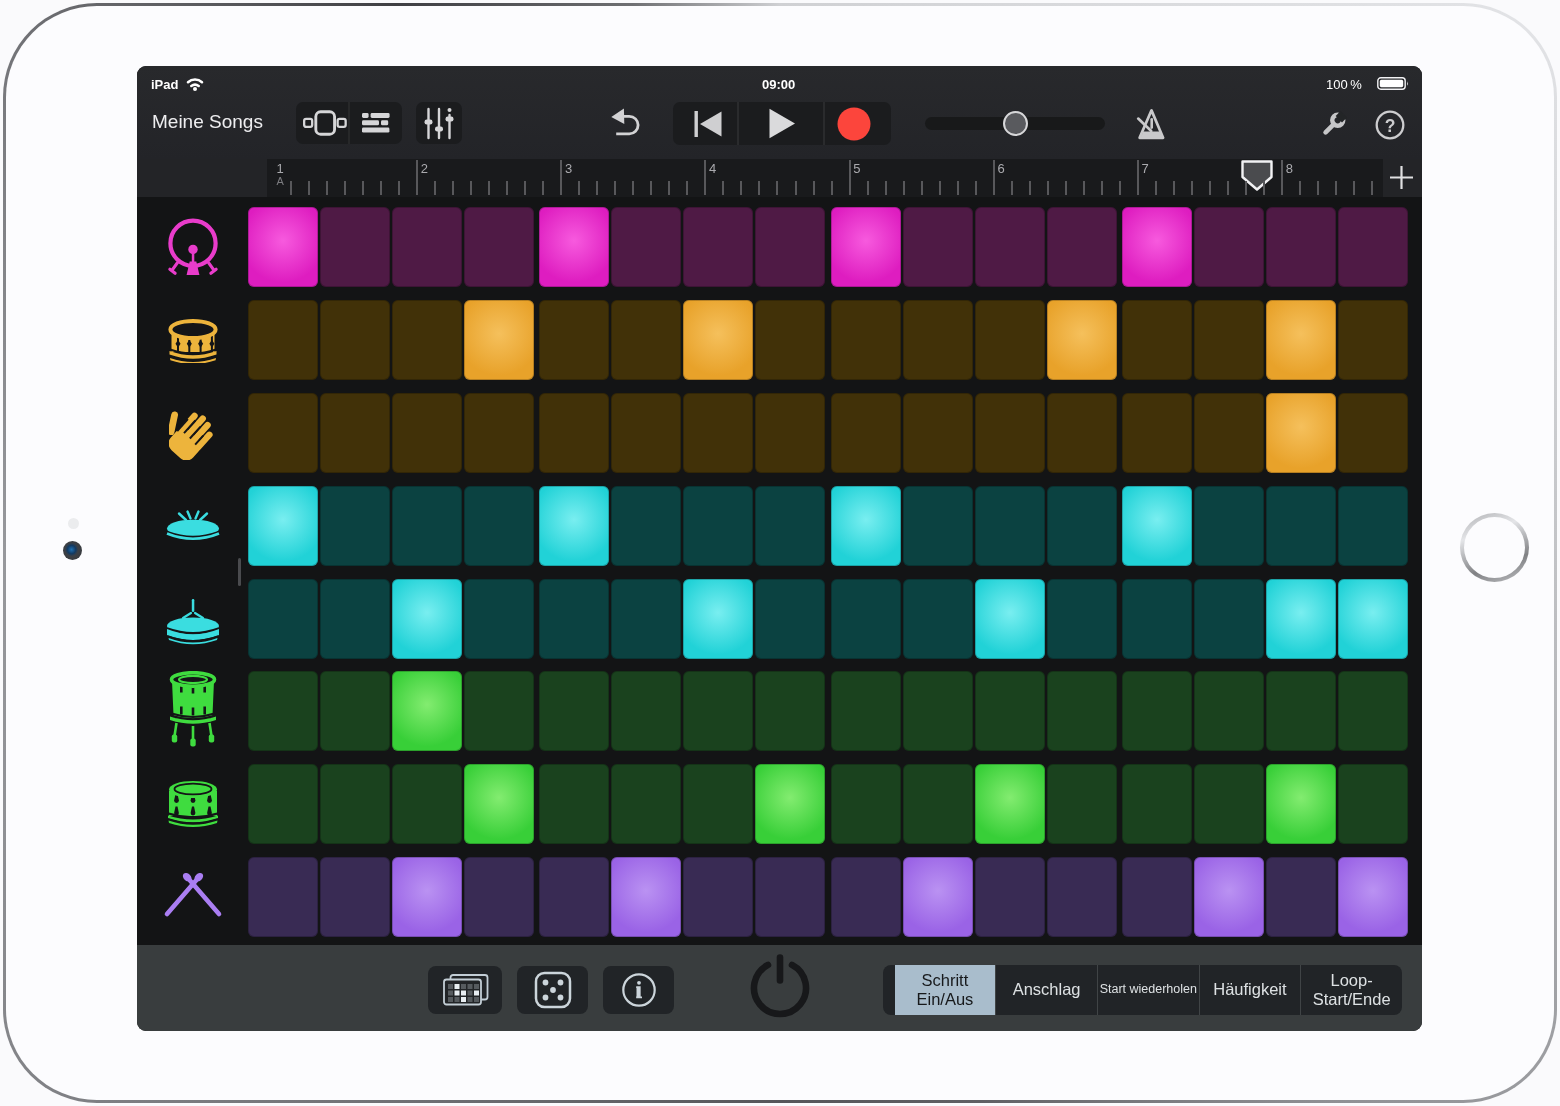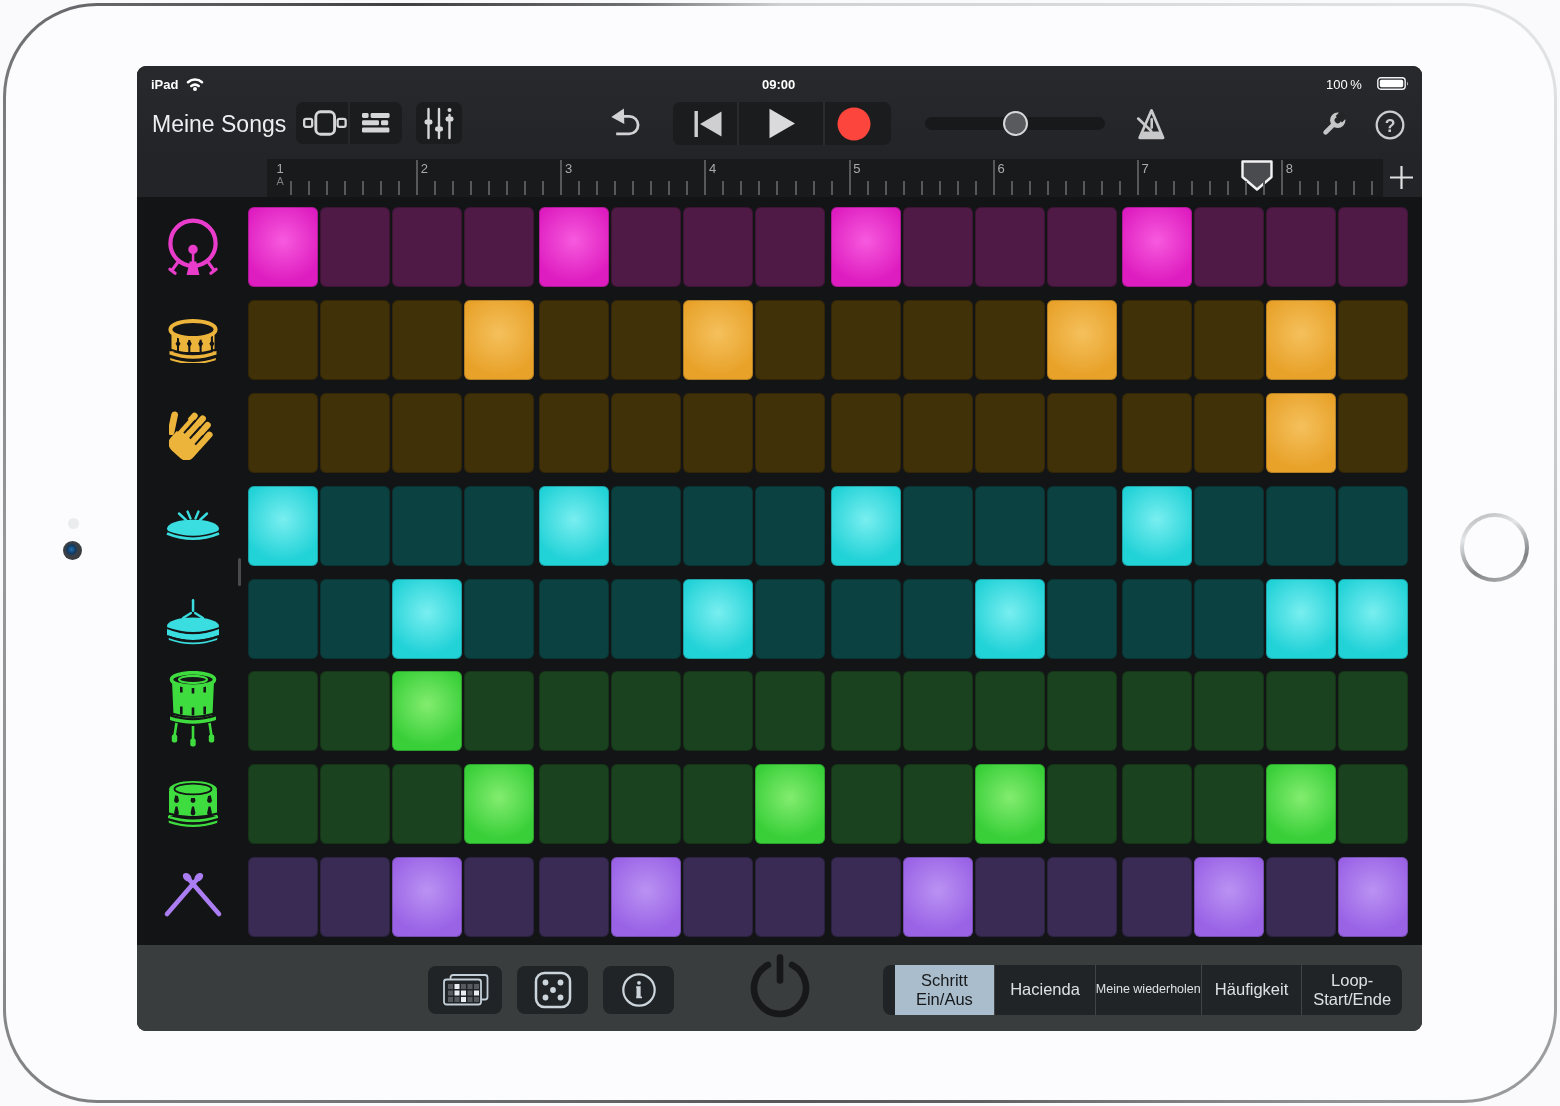--- a/index.html
+++ b/index.html
@@ -29,21 +29,21 @@
 .tickS, .tickL { position:absolute; width:2px; background:#58585b; }
 .tickS { top:181px; height:14px; }
 .tickL { top:160px; height:35px; }
 .rnum { position:absolute; top:161px; font-size:13px; color:#aaaaae; }
 .rA   { position:absolute; top:175px; font-size:11px; color:#7c7c80; }
 
 
 .st { position:absolute; color:#fff; font-size:13px; font-weight:700; }
 
 
-#msongs { position:absolute; left:152px; top:111px; font-size:23px; color:#eeeef0; }
+#msongs { position:absolute; left:152px; top:111px; font-size:19px; color:#eeeef0; }
 .tbtn { position:absolute; background:#1b1c1e; border-radius:7px; }
 .seg-div { position:absolute; width:2px; background:#272829; }
 
 
 #sl-track { position:absolute; left:925px; top:117px; width:180px; height:13px; border-radius:6.5px; background:#18191a; }
 #sl-thumb { position:absolute; left:1003px; top:111px; width:25px; height:25px; border-radius:50%;
   background:#595a5e; border:2.4px solid #d7d7d9; }
 
 
 .cell { position:absolute; width:70.0px; height:80.0px; border-radius:6px;
@@ -504,18 +504,18 @@
 <circle cx="18" cy="10.8" r="1.9" fill="#ccd5db"></circle>
 <path d="M15.2 15.2 L18.8 15.2 L18.8 25.4 M15.2 25.4 L21 25.4 M15.2 15.2" stroke="#ccd5db" stroke-width="1.7"></path>
 <path d="M17.1 15.2 L17.1 25.4" stroke="#ccd5db" stroke-width="3.2"></path>
 </svg>
     <svg style="position:absolute;left:748px;top:954px" width="64" height="66" viewBox="0 0 64 66" fill="none">
 <path d="M44.0 10.9 A 26.0 26.0 0 1 1 20.0 10.9" stroke="#17181a" stroke-width="6.6" stroke-linecap="round"></path>
 <path d="M32 3.5 L32 26.5" stroke="#17181a" stroke-width="6.6" stroke-linecap="round"></path>
 </svg>
   <div id="bseg" style="left:882.6px; top:965.3px;">
     <div class="bseg-item sel">Schritt<br>Ein/Aus</div>
-    <div class="bseg-item">Hacienda</div>
-    <div class="bseg-item small">Meine wiederholen</div>
+    <div class="bseg-item">Anschlag</div>
+    <div class="bseg-item small">Start wiederholen</div>
     <div class="bseg-item">Häufigkeit</div>
     <div class="bseg-item">Loop-<br>Start/Ende</div>
   </div>
 </div>
 
 </body></html>

